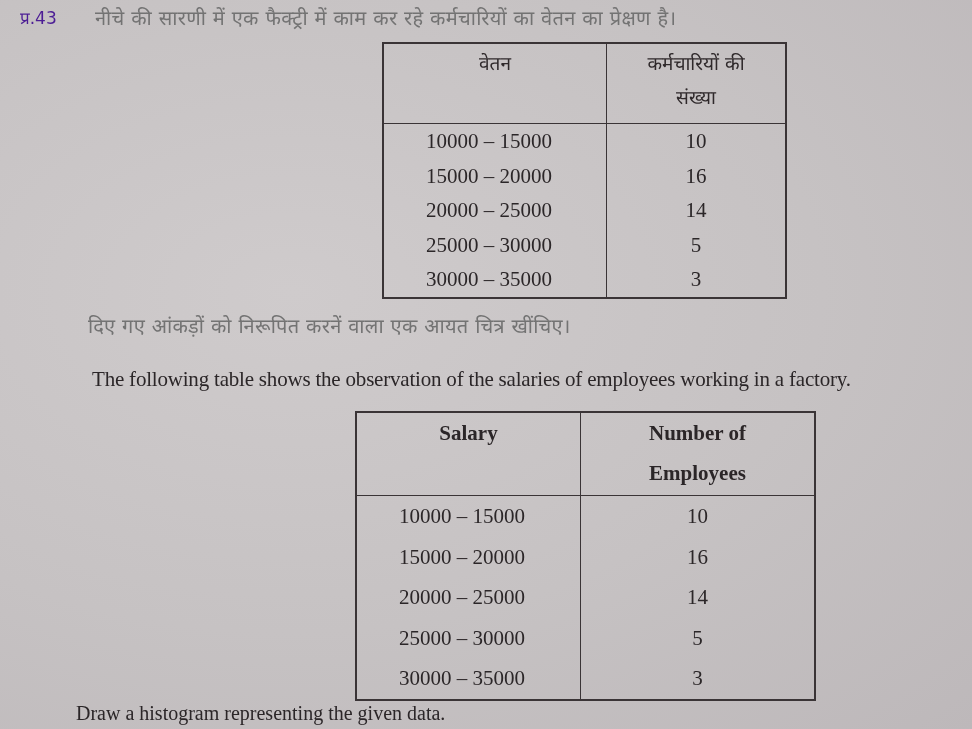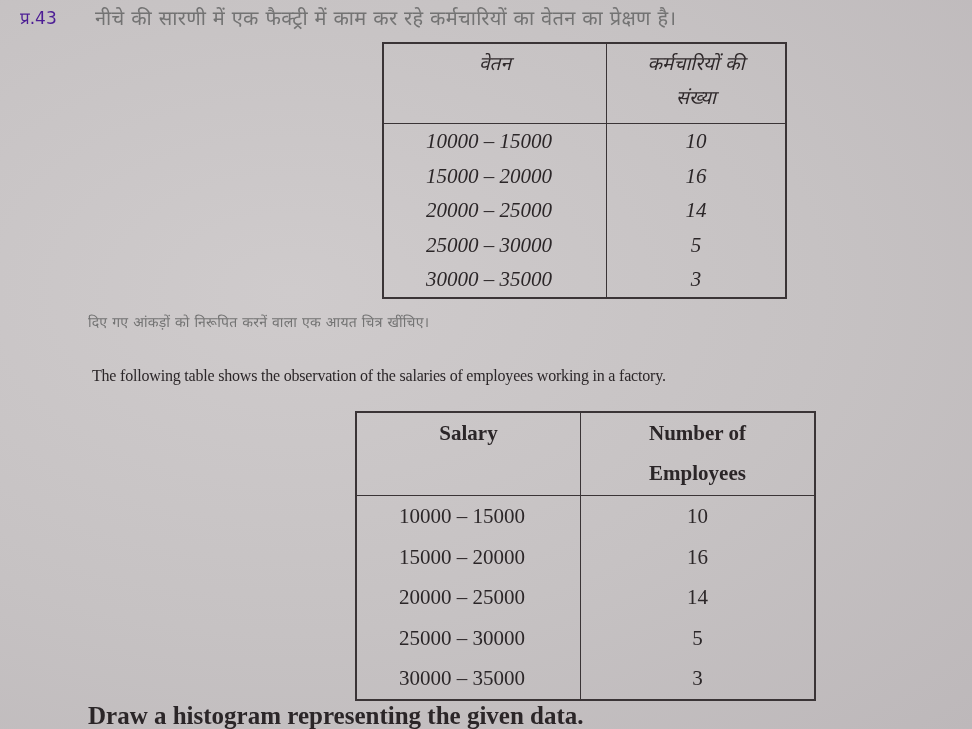--- a/index.html
+++ b/index.html
@@ -27,51 +27,50 @@
     color: #737373;
   }
   .hq {
     left: 95px; top: 4px;
     font-size: 20px;
     white-space: nowrap;
     letter-spacing: 0.3px;
   }
   .hinst {
     left: 88px; top: 312px;
-    font-size: 14px;
+    font-size: 20px;
     white-space: nowrap;
     letter-spacing: 0.3px;
   }
   .equestion {
     left: 92px; top: 367px;
-    font-size: 16px;
+    font-size: 21px;
     white-space: nowrap;
     letter-spacing: -0.2px;
   }
   .einst {
-    left: 88px; top: 702px;
-    font-size: 25px;
+    left: 76px; top: 702px;
+    font-size: 20px;
     white-space: nowrap;
-    font-weight: bold;
   }
   table.dt {
     position: absolute;
     border-collapse: collapse;
     border: 2px solid #3a3436;
   }
   table.dt td, table.dt th {
     padding: 0;
     text-align: center;
     vertical-align: top;
   }
   table.dt .colL { border-right: 1.5px solid #3a3436; }
   table.dt thead tr th { border-bottom: 1.5px solid #3a3436; }
 
   
-  #t1 { left: 382px; top: 42px; width: 405px; height: 253px; font-style: italic; }
+  #t1 { left: 382px; top: 42px; width: 405px; height: 253px; }
   #t1 th { font-family: "DejaVu Sans", "Liberation Sans", sans-serif; font-weight: normal; font-size: 19px; height: 77px; line-height: 34px; padding-top: 2px; color: #2f292b; }
   #t1 th.colL { width: 222px; }
   #t1 td { font-size: 21px; height: 34.6px; line-height: 34.6px; }
   #t1 td.colL { text-align: left; padding-left: 42px; }
 
   
   #t2 { left: 355px; top: 411px; width: 461px; height: 288px; }
   #t2 th { font-weight: bold; font-size: 21px; height: 82px; line-height: 40px; padding-top: 0px; }
   #t2 th.colL { width: 223px; }
   #t2 td { font-size: 21px; height: 40.6px; line-height: 40.6px; }

